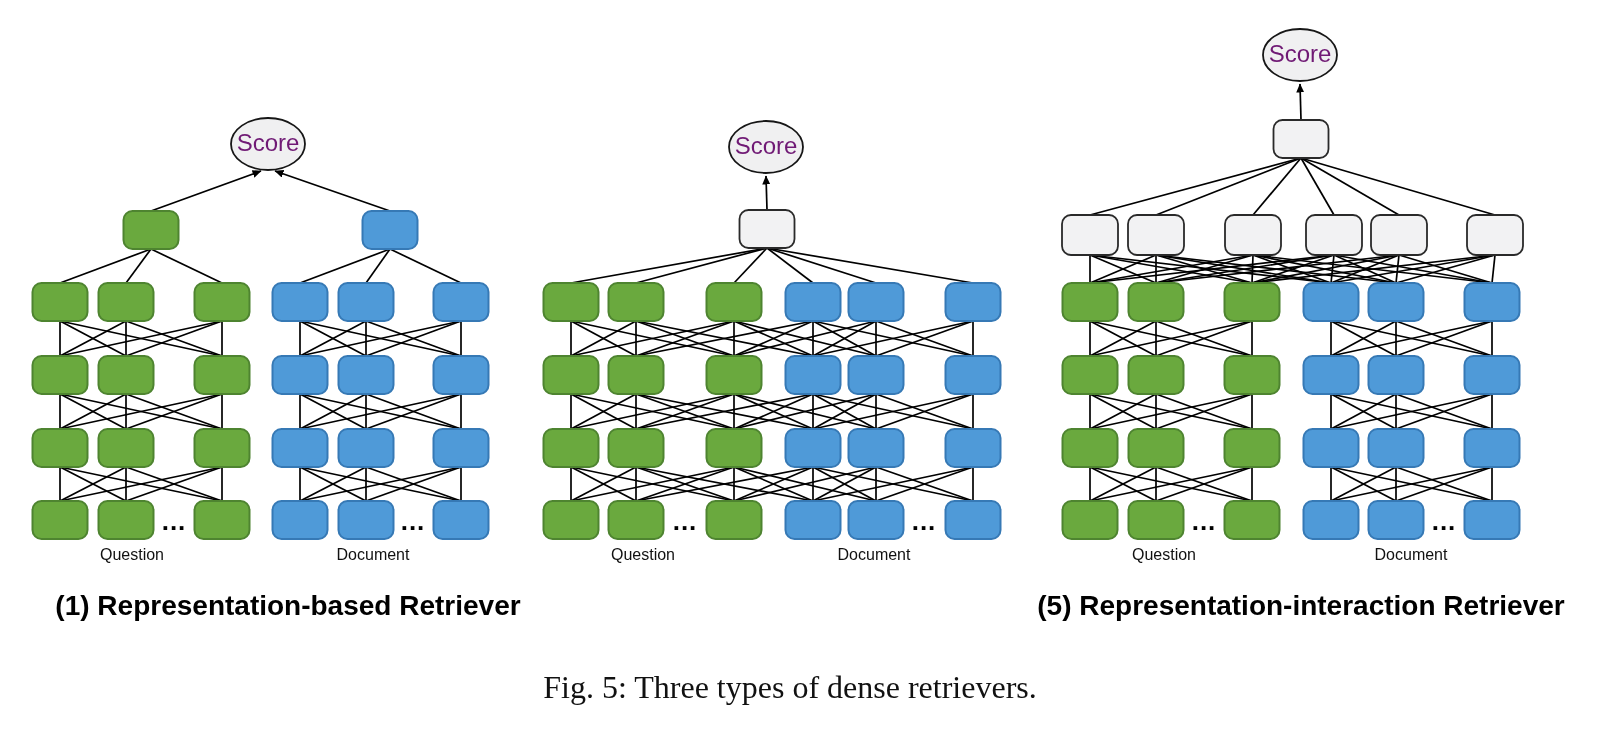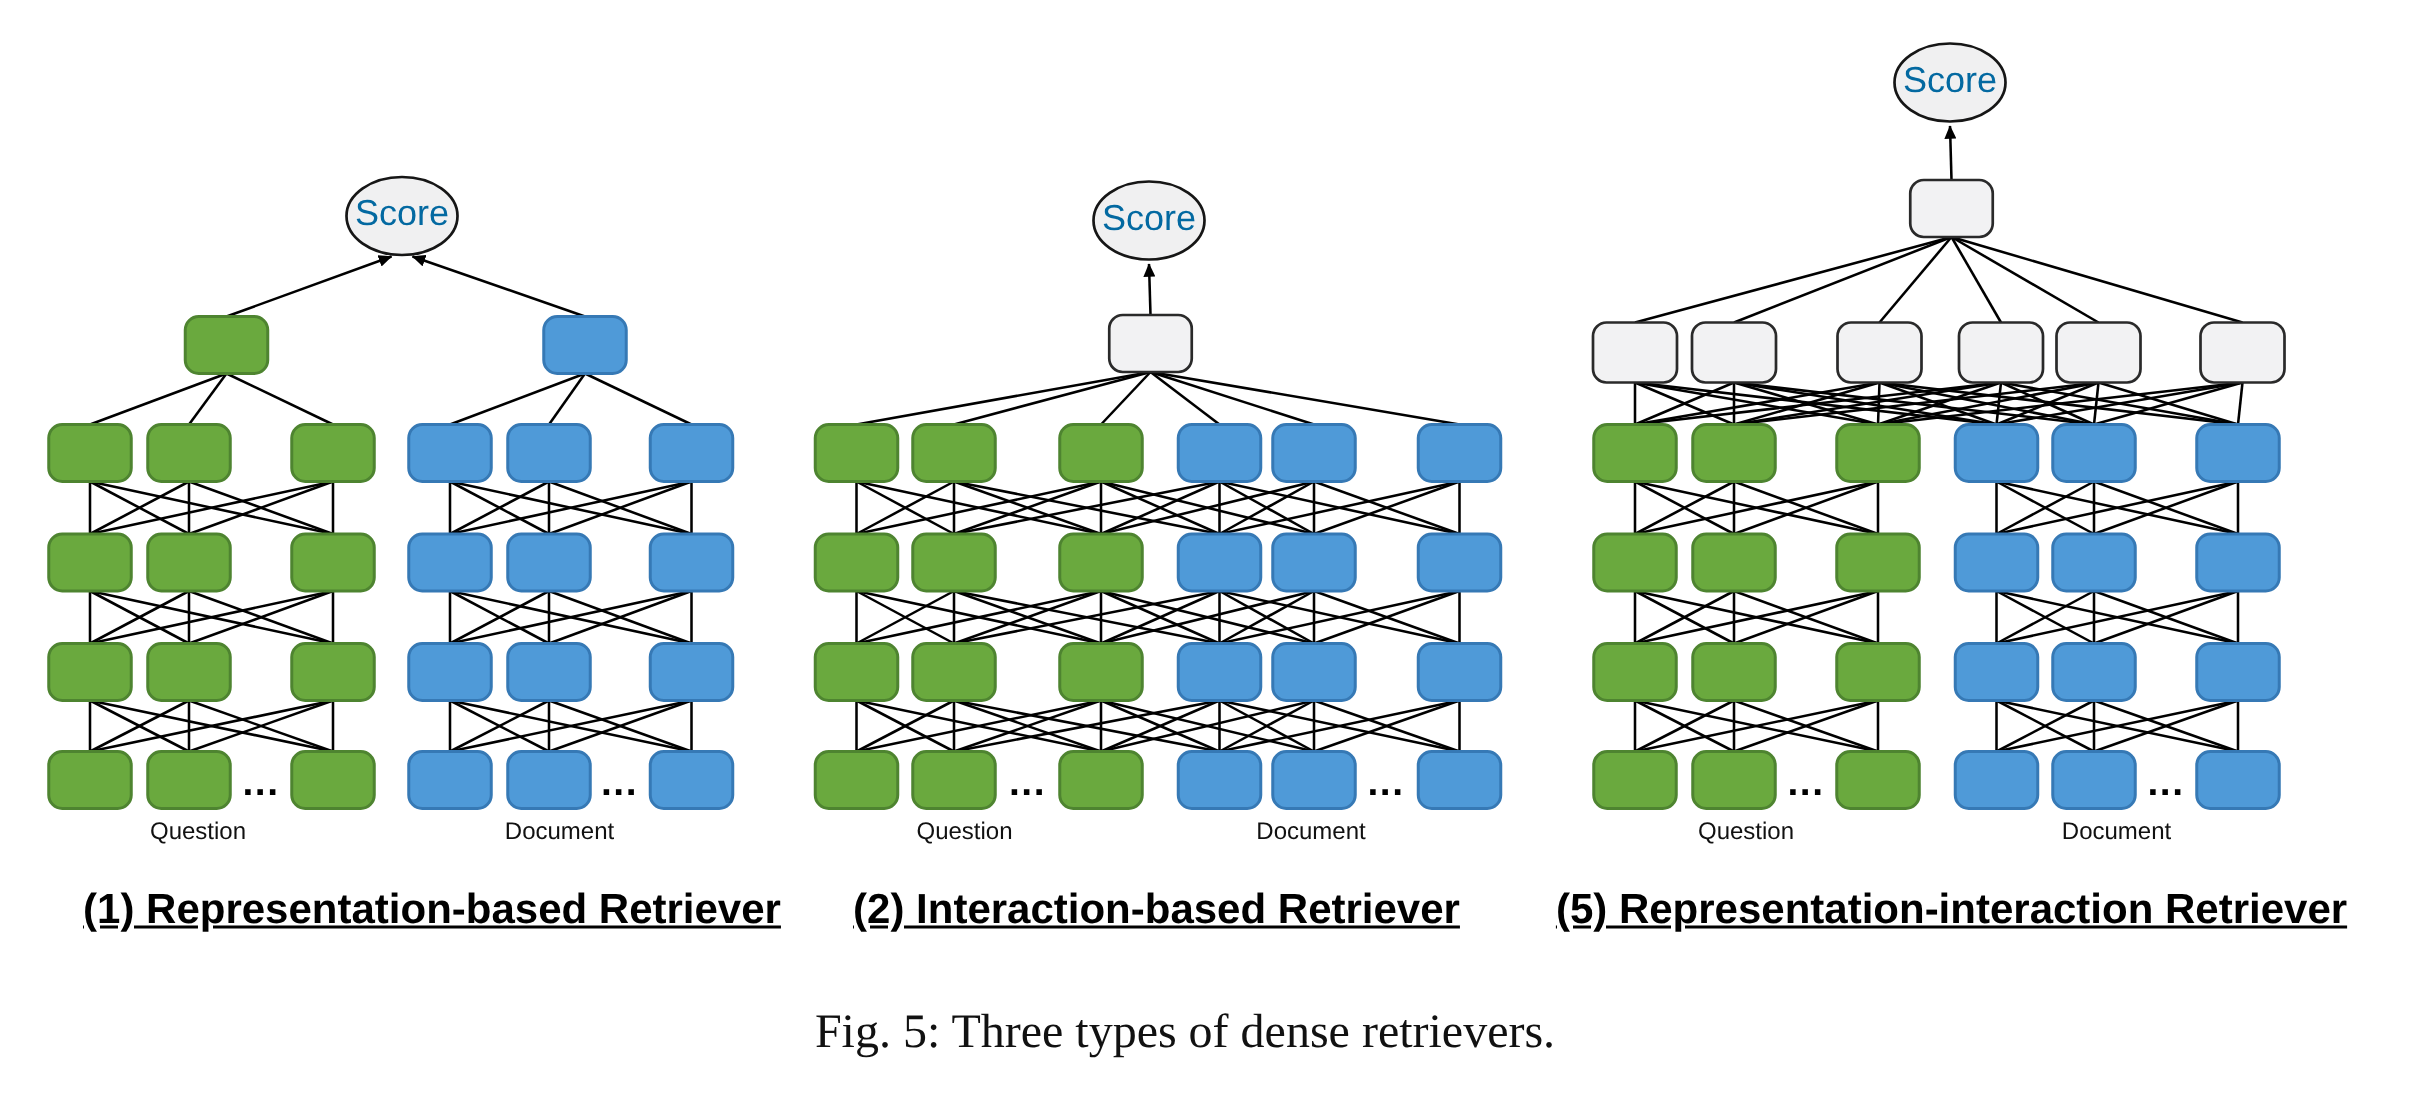--- a/index.html
+++ b/index.html
@@ -12,24 +12,24 @@
     font-family:"Liberation Sans","DejaVu Sans",sans-serif;
   }
   #diagram-svg{position:absolute;left:0;top:0;}
   .lbl{
     position:absolute;
     transform:translateX(-50%);
     white-space:nowrap;
     line-height:1;
     color:#111111;
   }
-  .score-label{font-size:24px;color:#0369a1;}
+  .score-label{font-size:24px;color:#701a75;}
   .tower-label{font-size:16px;}
   .dots{font-size:26px;font-weight:700;letter-spacing:1px;color:#000;}
-  .panel-caption{font-size:28px;font-weight:700;color:#000;text-decoration:underline;}
+  .panel-caption{font-size:28px;font-weight:700;color:#000;}
   .figure-caption{
     font-family:Liberation Serif, serif;
     font-size:32px;
     color:#111;
   }
 </style>
 </head>
 <body>
 
 <div class="page">
@@ -389,18 +389,17 @@
   <span class="lbl dots" style="left:1444px;top:508px">...</span>
 
   <span class="lbl tower-label" style="left:132px;top:547px">Question</span>
   <span class="lbl tower-label" style="left:373px;top:547px">Document</span>
   <span class="lbl tower-label" style="left:643px;top:547px">Question</span>
   <span class="lbl tower-label" style="left:874px;top:547px">Document</span>
   <span class="lbl tower-label" style="left:1164px;top:547px">Question</span>
   <span class="lbl tower-label" style="left:1411px;top:547px">Document</span>
 
   <span class="lbl panel-caption" style="left:288px;top:592px">(1) Representation-based Retriever</span>
-  <span class="lbl panel-caption" style="left:771px;top:592px">(2) Interaction-based Retriever</span>
   <span class="lbl panel-caption" style="left:1301px;top:592px">(5) Representation-interaction Retriever</span>
 
   <span class="lbl figure-caption" style="left:790px;top:671px">Fig. 5: Three types of dense retrievers.</span>
 
 </div>
 
 </body></html>

